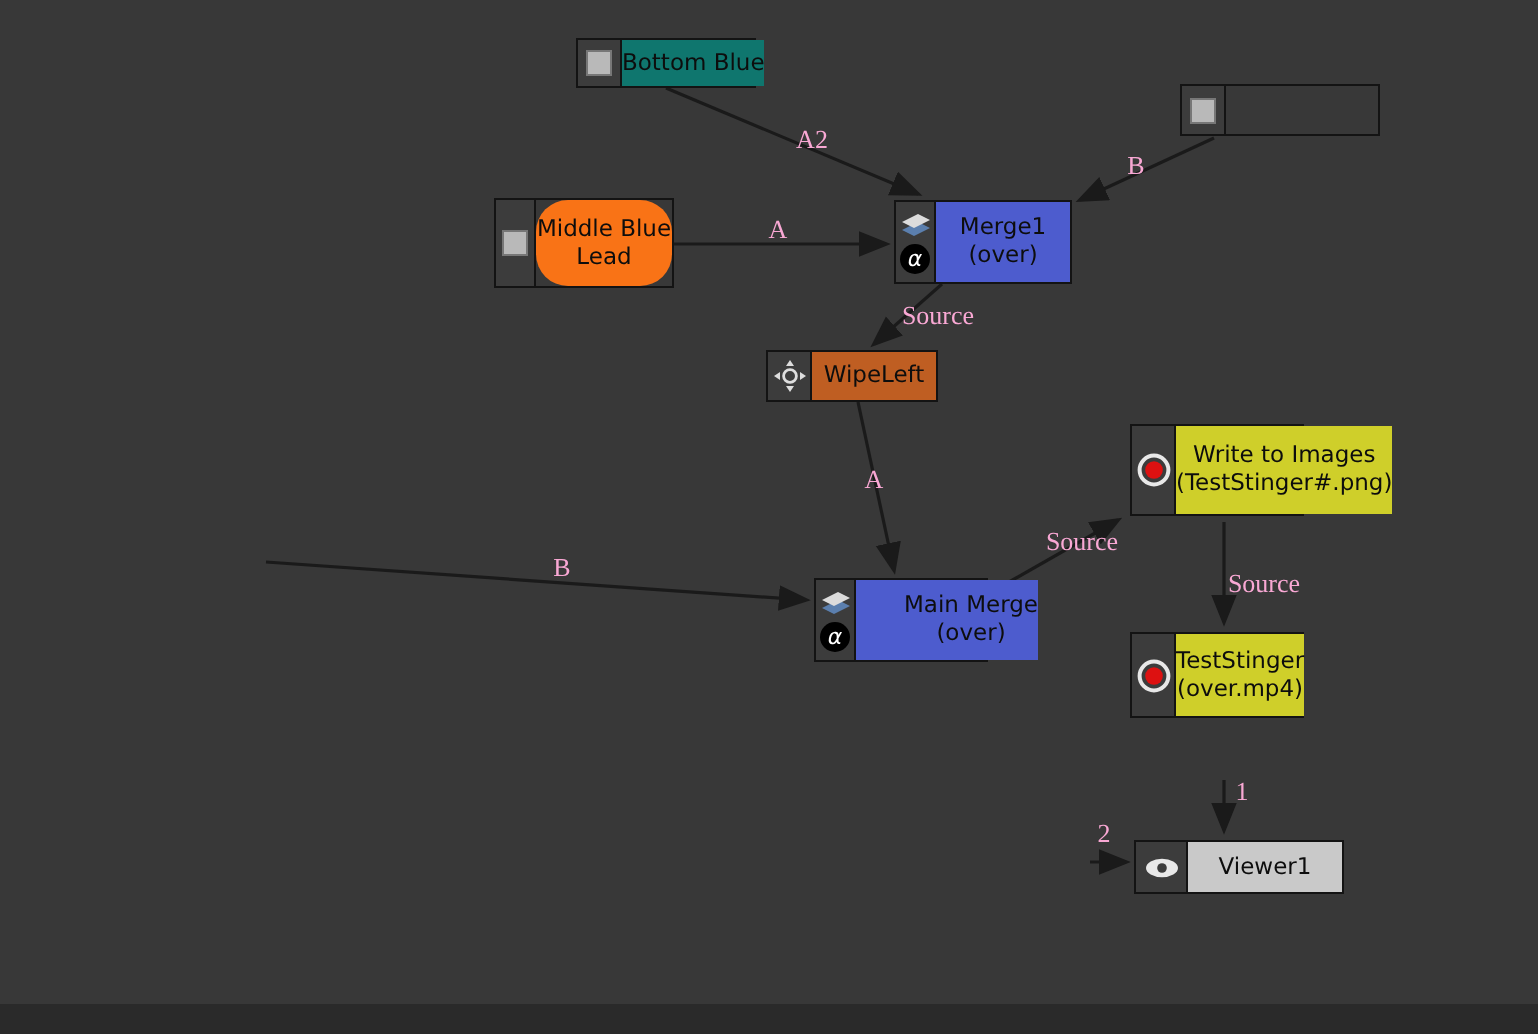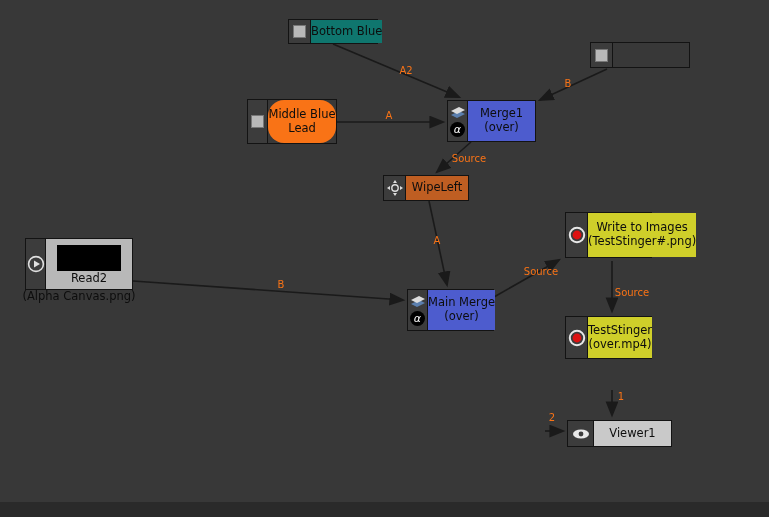--- a/index.html
+++ b/index.html
@@ -33,21 +33,21 @@
     font-size:11px; font-style:italic; display:flex; align-items:center; justify-content:center;
     line-height:1;
   }
   .thumb { width:64px; height:26px; background:#000; margin:3px auto 1px auto; }
   .sublabel-out {
     position:absolute; top:100%; left:50%; transform:translateX(-50%);
     white-space:nowrap; font-size:11.5px; color:#0d0d0d; margin-top:0px;
   }
   .elabel {
     position:absolute; transform:translate(-50%,-50%); z-index:2;
-    font-size:10px; color:#f97316; white-space:nowrap;
+    font-size:13px; color:#f9a8d4; white-space:nowrap;font-family:Liberation Serif, serif;
   }
 </style>
 </head>
 <body>
 
 <div class="canvas" style="background-color: rgb(56, 56, 56);">
 
   <svg class="edges" width="769" height="517">
     <defs>
       <marker id="arrow" markerWidth="11" markerHeight="9" refX="8.5" refY="4" orient="auto">
@@ -123,43 +123,30 @@
         <path d="M9 17 L11 14 L7 14 Z" fill="#dddddd"></path>
         <path d="M1 9 L4 7 L4 11 Z" fill="#dddddd"></path>
         <path d="M17 9 L14 7 L14 11 Z" fill="#dddddd"></path>
       </svg>
     </div>
     <div class="body" style="background-color: rgb(191, 94, 34);">
       <span class="lbl">WipeLeft</span>
     </div>
   </div>
 
-  <div class="node" style="left:25px;top:238px;width:108px;height:52px">
-    <div class="iconbox" style="width:20px">
-      <svg width="18" height="18" viewBox="0 0 18 18">
-        <circle cx="9" cy="9" r="7.4" fill="none" stroke="#e0e0e0" stroke-width="1.6"></circle>
-        <path d="M7 5.5 L13 9 L7 12.5 Z" fill="#e0e0e0"></path>
-      </svg>
-    </div>
-    <div class="body" style="background-color: rgb(184, 184, 184);">
-      <div class="thumb"></div>
-      <span class="lbl">Read2</span>
-    </div>
-    <div class="sublabel-out">(Alpha Canvas.png)</div>
-  </div>
 
   <div class="node" style="left:407px;top:289px;width:87px;height:42px">
     <div class="iconbox" style="width:20px">
       <svg width="16" height="13" viewBox="0 0 16 13">
         <path d="M1 9 L9 5 L15 8 L7 12 Z" fill="#5b7fae"></path>
         <path d="M1 5 L9 1 L15 4 L7 8 Z" fill="#dcdcdc"></path>
       </svg>
       <div class="alpha">α</div>
     </div>
-    <div class="body" style="background-color: rgb(77, 92, 206);">
+    <div class="body" style="background-color: rgb(77, 92, 206); padding-left: 24px;">
       <span class="lbl">Main Merge</span>
       <span class="lbl">(over)</span>
     </div>
   </div>
 
   <div class="node" style="left:565px;top:212px;width:87px;height:46px">
     <div class="iconbox" style="width:22px">
       <svg width="18" height="18" viewBox="0 0 18 18">
         <circle cx="9" cy="9" r="7.2" fill="none" stroke="#e8e8e8" stroke-width="2"></circle>
         <circle cx="9" cy="9" r="4.4" style="fill: rgb(221, 17, 17);"></circle>

